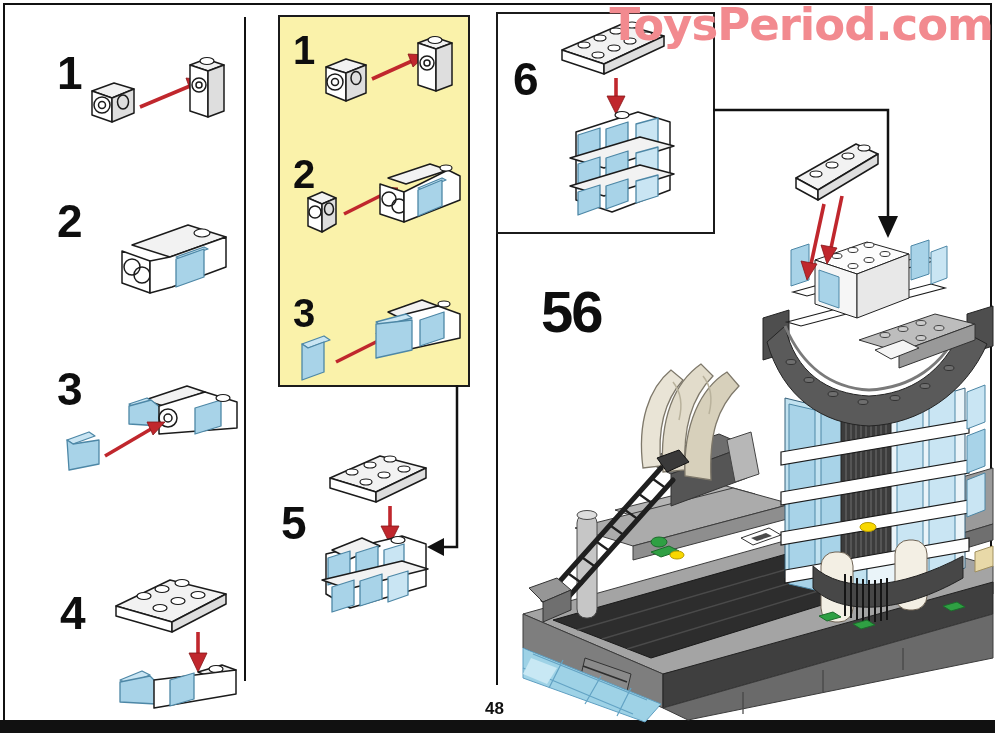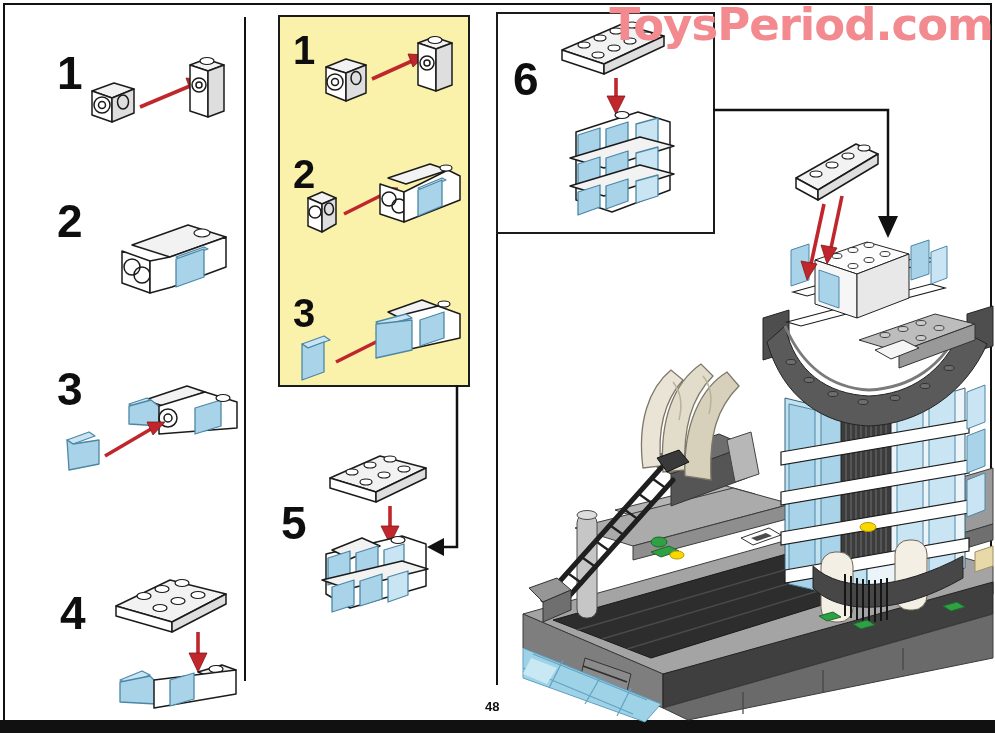--- a/index.html
+++ b/index.html
@@ -4,21 +4,21 @@
 <style>
   html,body{margin:0;padding:0;background:#fff;}
   .page{position:relative;width:995px;height:733px;background:#fff;overflow:hidden;
         font-family:"Liberation Sans",sans-serif;}
   .frame{position:absolute;background:#111;}
   .stepnum{position:absolute;font-weight:bold;color:#0e0e0e;line-height:1;
            font-family:"Liberation Sans",sans-serif;}
   .num-lg{font-size:46px;letter-spacing:-1px;}
   .num-md{font-size:40px;letter-spacing:-1px;}
   .num-xl{font-size:58px;letter-spacing:-2px;}
-  .pagenum{position:absolute;font-size:13px;font-weight:bold;color:#111;}
+  .pagenum{position:absolute;font-size:17px;font-weight:bold;color:#111;}
   .watermark{position:absolute;top:-2px;right:2px;font-family:"DejaVu Sans",sans-serif;
              font-weight:bold;font-size:45px;letter-spacing:-1px;color:#f28a8f;z-index:60;}
   .callout{position:absolute;background:#faf2aa;border:2px solid #1b1b1b;z-index:1;}
   .s6box{position:absolute;background:#fff;border:2px solid #1b1b1b;z-index:2;}
   svg{position:absolute;overflow:visible;}
   svg .w  {fill:#ffffff;stroke:#1b1b1b;stroke-width:1.5;stroke-linejoin:round;}
   svg .wt {fill:#f2f2f2;stroke:#1b1b1b;stroke-width:1.5;stroke-linejoin:round;}
   svg .ws {fill:#dedede;stroke:#1b1b1b;stroke-width:1.5;stroke-linejoin:round;}
   svg .bl {fill:#a8d3e8;stroke:#4d87a6;stroke-width:1.3;stroke-linejoin:round;}
   svg .blt{fill:#c9e5f3;stroke:#4d87a6;stroke-width:1.3;stroke-linejoin:round;}
@@ -52,20 +52,21 @@
   <div class="stepnum num-lg z3" style="left:57px;top:198px;">2</div>
   <div class="stepnum num-lg z3" style="left:57px;top:366px;">3</div>
   <div class="stepnum num-lg z3" style="left:60px;top:590px;">4</div>
 
   <div class="stepnum num-md z3" style="left:293px;top:30px;">1</div>
   <div class="stepnum num-md z3" style="left:293px;top:154px;">2</div>
   <div class="stepnum num-md z3" style="left:293px;top:293px;">3</div>
 
   <div class="stepnum num-lg z3" style="left:281px;top:500px;">5</div>
   <div class="stepnum num-lg z3" style="left:513px;top:56px;">6</div>
+  <div class="stepnum num-xl z3" style="left:541px;top:283px;">56</div>
 
   <div class="pagenum" style="left:485px;top:699px;">48</div>
 
   <svg class="z3" style="left:78px;top:45px;" width="170" height="105" viewBox="0 0 170 105">
     <g>
       <polygon class="wt" points="14,46 36,38 56,44 34,53"></polygon>
       <polygon class="w" points="14,46 34,53 34,77 14,70"></polygon>
       <polygon class="ws" points="34,53 56,44 56,68 34,77"></polygon>
       <circle class="ln" cx="24" cy="60" r="8"></circle>
         <circle class="ln" cx="24" cy="60" r="3.5"></circle>

